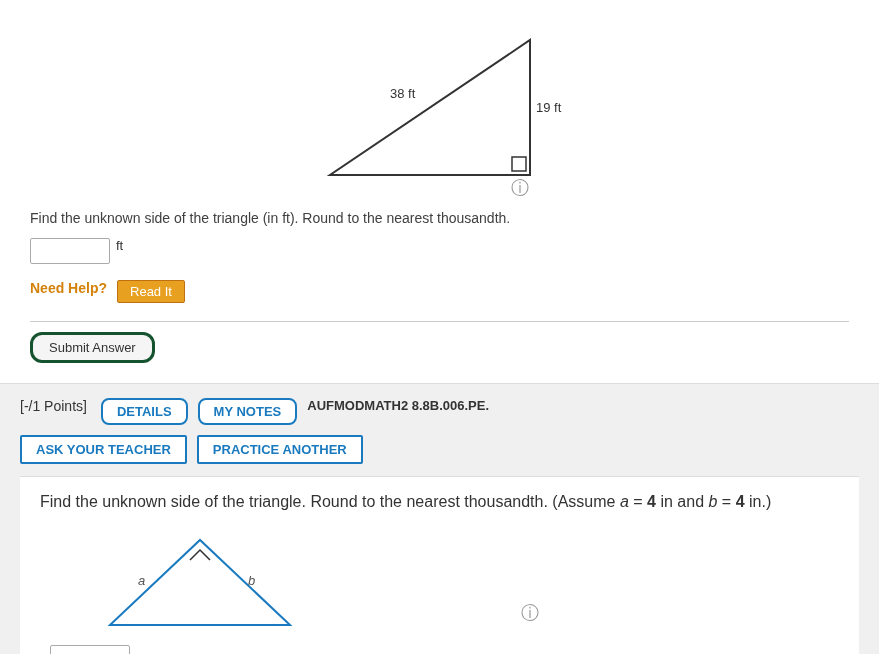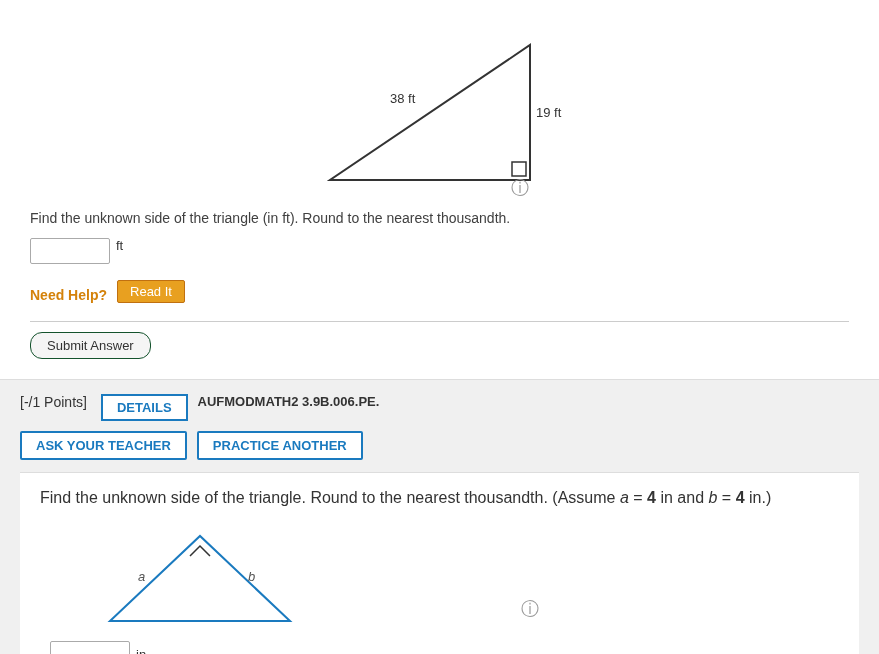--- a/index.html
+++ b/index.html
@@ -13,21 +13,21 @@
 
     .section-top {
       padding: 20px 30px 10px 30px;
       background: #fff;
       border-bottom: 1px solid #ddd;
     }
 
     .triangle-container {
       display: flex;
       justify-content: center;
-      align-items: center;
+      align-items: flex-start;
       margin-bottom: 10px;
       position: relative;
       height: 180px;
     }
 
     .triangle-svg {
       display: block;
     }
 
     .info-icon {
@@ -60,21 +60,21 @@
       border-radius: 2px;
     }
 
     .unit-label {
       font-size: 13px;
       color: #333;
     }
 
     .help-row {
       display: flex;
-      align-items: flex-end;
+      align-items: flex-start;
       gap: 10px;
       margin-bottom: 18px;
     }
 
     .need-help {
       color: #d4820a;
       font-weight: bold;
       font-size: 14px;
     }
 
@@ -88,21 +88,21 @@
       cursor: pointer;
       border-radius: 2px;
     }
 
     .submit-row {
       margin-bottom: 10px;
     }
 
     .submit-btn {
       background: #f5f5f5;
-      border: 1px solid #14532d;
+      border: 3px solid #14532d;
       border-radius: 12px;
       padding: 5px 16px;
       font-size: 13px;
       cursor: pointer;
       color: #333;
     }
 
     .section-bottom {
       background: #f0f0f0;
       padding: 14px 20px 0 20px;
@@ -123,21 +123,21 @@
     }
 
     .details-btn, .notes-btn {
       border: 2px solid #1a7abf;
       background: #fff;
       color: #1a7abf;
       padding: 4px 14px;
       font-size: 13px;
       font-weight: bold;
       cursor: pointer;
-      border-radius: 0;
+      border-radius: 8px;
     }
 
     .problem-code {
       font-size: 13px;
       color: #333;
       font-weight: bold;
     }
 
     .teacher-row {
       display: flex;
@@ -248,21 +248,22 @@
 
   <div class="submit-row">
     <button class="submit-btn">Submit Answer</button>
   </div>
 </div>
 
 <div class="section-bottom">
   <div class="problem-header">
     <span class="points-label">[-/1 Points]</span>
     <button class="details-btn">DETAILS</button>
-    <span class="problem-code">AUFMODMATH2 3.9B.006.PE.</span>
+    <button class="notes-btn">MY NOTES</button>
+    <span class="problem-code">AUFMODMATH2 8.8B.006.PE.</span>
   </div>
 
   <div class="teacher-row">
     <button class="ask-teacher-btn">ASK YOUR TEACHER</button>
     <button class="practice-btn">PRACTICE ANOTHER</button>
   </div>
 
   <div class="section-bottom-content">
     <p class="problem2-text">
       <span>Find the unknown side of the triangle. Round to the nearest thousandth. (Assume</span>

